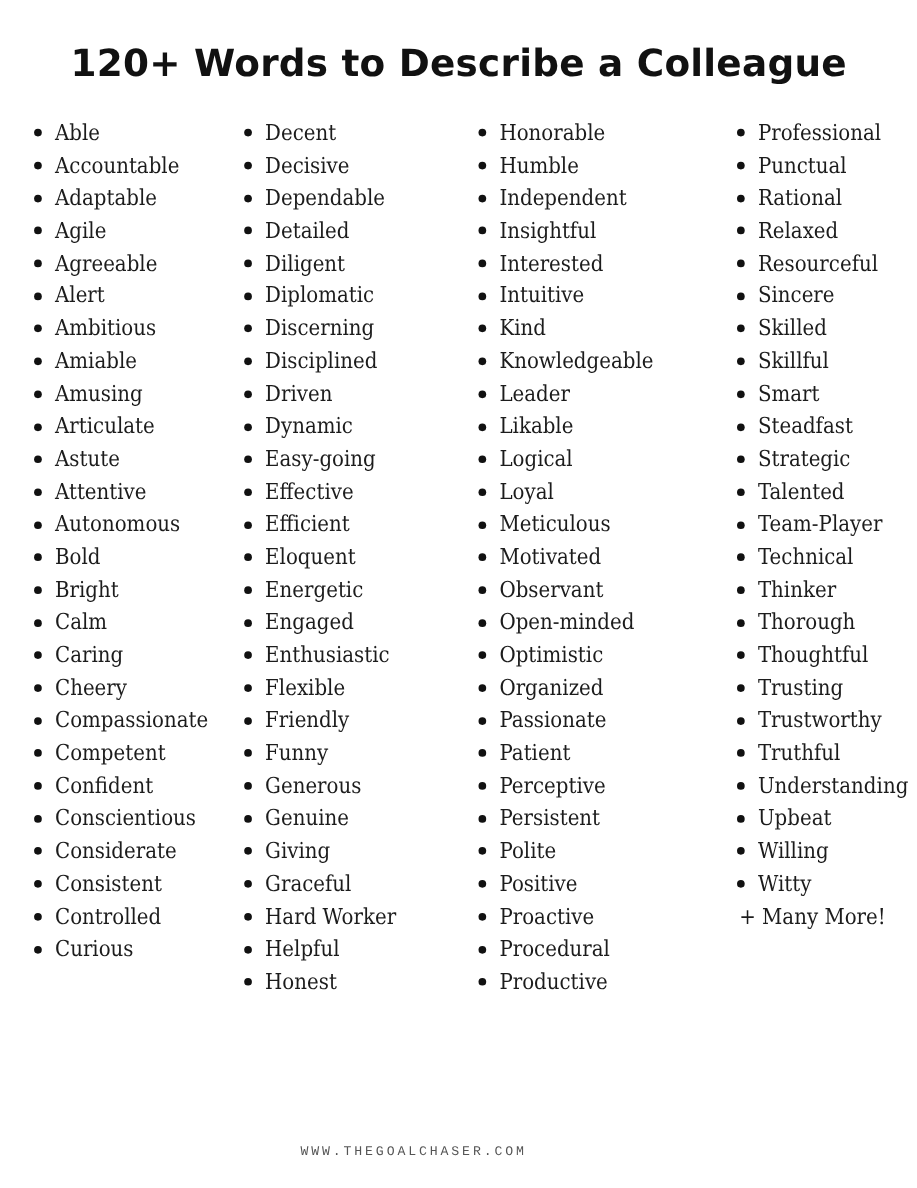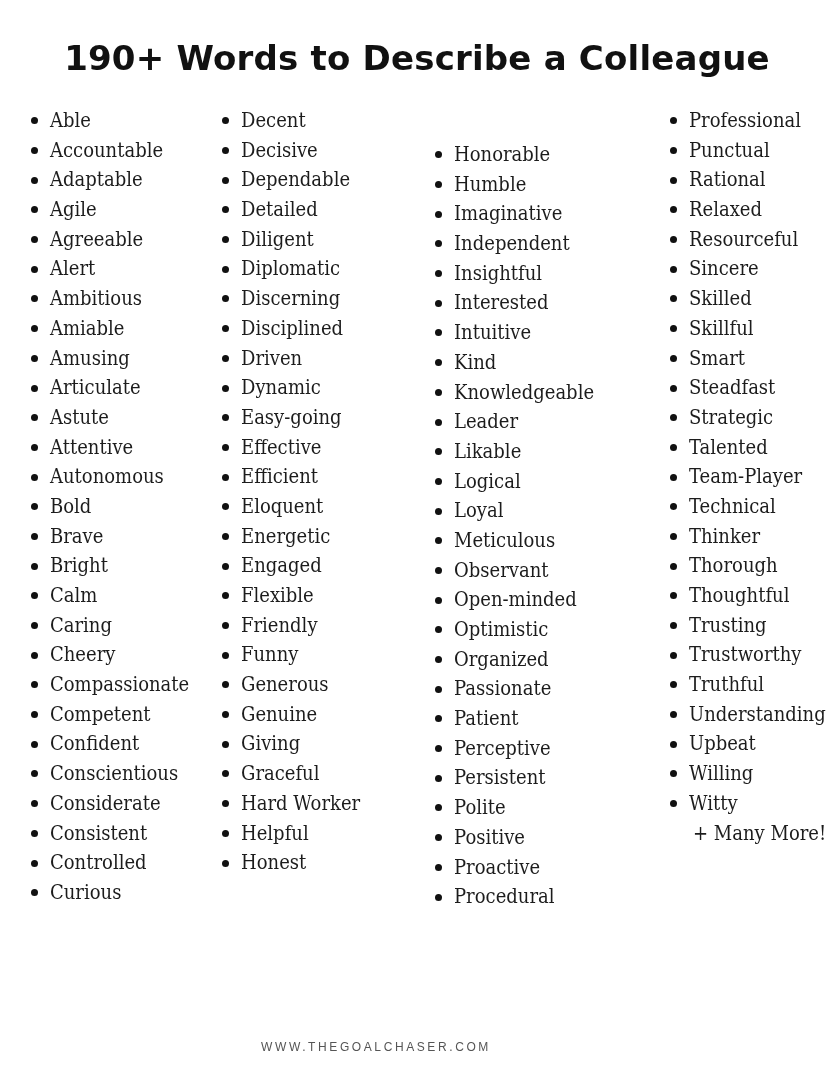--- a/index.html
+++ b/index.html
@@ -26,25 +26,24 @@
       letter-spacing: 0.2px;
       color: #111111;
       line-height: 46px;
     }
     .column {
       position: absolute;
       top: 106px;
       margin: 0;
       padding: 0;
       list-style: none;
-      text-align: right;
     }
     .col-1 { left: 31px; }
     .col-2 { left: 222px; }
-    .col-3 { left: 435px; margin-top: 34px; }
+    .col-3 { left: 435px; }
     .col-4 { left: 670px; }
     .word {
       height: 29.7px;
       line-height: 29.7px;
       font-family: "DejaVu Serif", serif;
       font-size: 20px;
       color: #1c1c1c;
       white-space: nowrap;
       display: flex;
       align-items: center;
@@ -76,30 +75,30 @@
       display: inline-block;
       transform-origin: left center;
       transform: scaleX(0.9);
     }
     .footer {
       position: absolute;
       top: 1040px;
       left: 0;
       width: 752px;
       text-align: center;
-      font-family: Liberation Sans, sans-serif;
+      font-family: Liberation Mono, monospace;
       font-size: 12px;
       letter-spacing: 2.6px;
       color: #555555;
     }
   </style>
 </head>
 <body>
 
-<h1 class="title">190+ Words to Describe a Colleague</h1>
+<h1 class="title">120+ Words to Describe a Colleague</h1>
 
 <ul class="column col-1">
     <li class="word">
       <span class="bullet"></span>
       <span class="word-text">Able</span>
     </li>
     <li class="word">
       <span class="bullet"></span>
       <span class="word-text">Accountable</span>
     </li>
@@ -146,24 +145,20 @@
     <li class="word">
       <span class="bullet"></span>
       <span class="word-text">Autonomous</span>
     </li>
     <li class="word">
       <span class="bullet"></span>
       <span class="word-text">Bold</span>
     </li>
     <li class="word">
       <span class="bullet"></span>
-      <span class="word-text">Brave</span>
-    </li>
-    <li class="word">
-      <span class="bullet"></span>
       <span class="word-text">Bright</span>
     </li>
     <li class="word">
       <span class="bullet"></span>
       <span class="word-text">Calm</span>
     </li>
     <li class="word">
       <span class="bullet"></span>
       <span class="word-text">Caring</span>
     </li>
@@ -264,20 +259,24 @@
     <li class="word">
       <span class="bullet"></span>
       <span class="word-text">Energetic</span>
     </li>
     <li class="word">
       <span class="bullet"></span>
       <span class="word-text">Engaged</span>
     </li>
     <li class="word">
       <span class="bullet"></span>
+      <span class="word-text">Enthusiastic</span>
+    </li>
+    <li class="word">
+      <span class="bullet"></span>
       <span class="word-text">Flexible</span>
     </li>
     <li class="word">
       <span class="bullet"></span>
       <span class="word-text">Friendly</span>
     </li>
     <li class="word">
       <span class="bullet"></span>
       <span class="word-text">Funny</span>
     </li>
@@ -314,24 +313,20 @@
     <li class="word">
       <span class="bullet"></span>
       <span class="word-text">Honorable</span>
     </li>
     <li class="word">
       <span class="bullet"></span>
       <span class="word-text">Humble</span>
     </li>
     <li class="word">
       <span class="bullet"></span>
-      <span class="word-text">Imaginative</span>
-    </li>
-    <li class="word">
-      <span class="bullet"></span>
       <span class="word-text">Independent</span>
     </li>
     <li class="word">
       <span class="bullet"></span>
       <span class="word-text">Insightful</span>
     </li>
     <li class="word">
       <span class="bullet"></span>
       <span class="word-text">Interested</span>
     </li>
@@ -362,20 +357,24 @@
     <li class="word">
       <span class="bullet"></span>
       <span class="word-text">Loyal</span>
     </li>
     <li class="word">
       <span class="bullet"></span>
       <span class="word-text">Meticulous</span>
     </li>
     <li class="word">
       <span class="bullet"></span>
+      <span class="word-text">Motivated</span>
+    </li>
+    <li class="word">
+      <span class="bullet"></span>
       <span class="word-text">Observant</span>
     </li>
     <li class="word">
       <span class="bullet"></span>
       <span class="word-text">Open-minded</span>
     </li>
     <li class="word">
       <span class="bullet"></span>
       <span class="word-text">Optimistic</span>
     </li>
@@ -407,20 +406,24 @@
       <span class="bullet"></span>
       <span class="word-text">Positive</span>
     </li>
     <li class="word">
       <span class="bullet"></span>
       <span class="word-text">Proactive</span>
     </li>
     <li class="word">
       <span class="bullet"></span>
       <span class="word-text">Procedural</span>
+    </li>
+    <li class="word">
+      <span class="bullet"></span>
+      <span class="word-text">Productive</span>
     </li>
   </ul>
 <ul class="column col-4">
     <li class="word">
       <span class="bullet"></span>
       <span class="word-text">Professional</span>
     </li>
     <li class="word">
       <span class="bullet"></span>
       <span class="word-text">Punctual</span>

